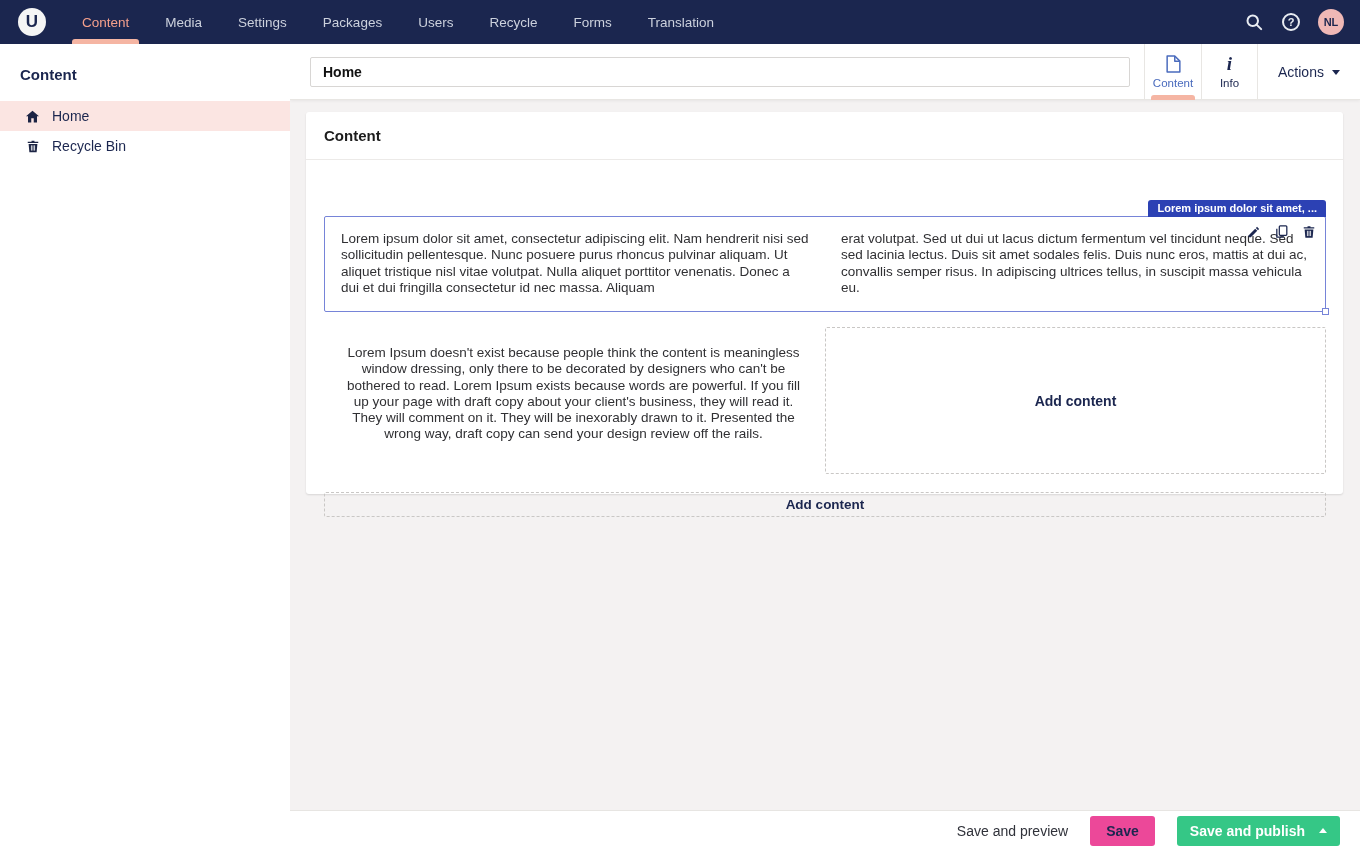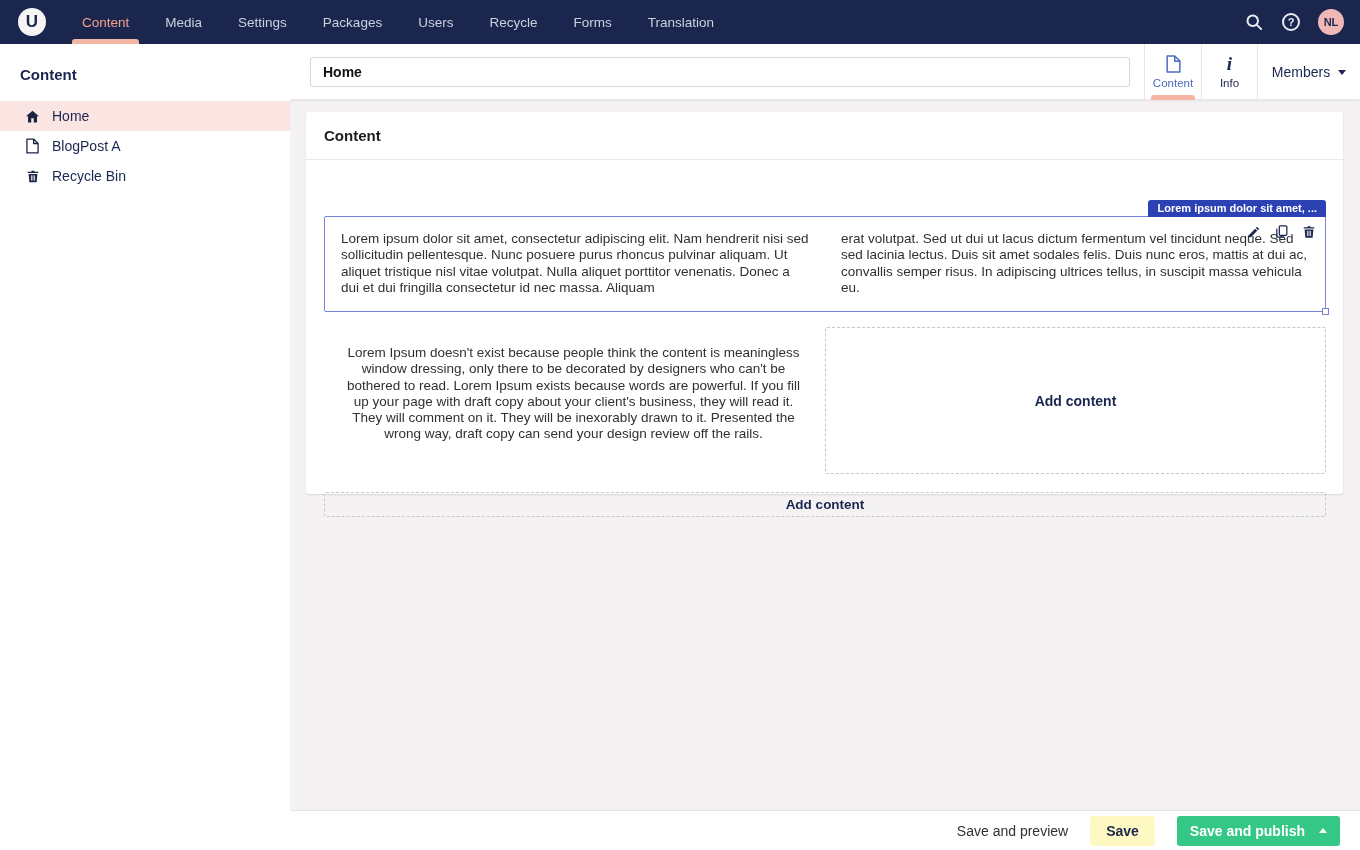--- a/index.html
+++ b/index.html
@@ -105,21 +105,21 @@
   .add-content-row { margin-top:18px; height:25px; border:1px dashed #c9c7c5;
     border-radius:2px; display:flex; align-items:center; justify-content:center;
     font-size:13.5px; font-weight:bold; color:#1b264f; cursor:pointer; }
 
   
   .footer { position:absolute; left:276px; right:0; bottom:0; height:40px;
     background:#fff; border-top:1px solid #e7e5e2; display:flex;
     align-items:center; justify-content:flex-end; gap:22px;
     padding-right:20px; z-index:10; }
   .link-btn { font-size:14px; color:#30323a; cursor:pointer; }
-  .save-btn { background:#fef9c3; color:#1b264f; font-weight:bold; font-size:14px;
+  .save-btn { background:#ec4899; color:#1b264f; font-weight:bold; font-size:14px;
     border:none; border-radius:3px; padding:7px 16px; cursor:pointer;
     font-family:"Liberation Sans",sans-serif; }
   .publish-btn { background:#35c786; color:#fff; font-weight:bold; font-size:14px;
     border:none; border-radius:3px; padding:7px 13px; cursor:pointer;
     display:flex; align-items:center; gap:14px;
     font-family:"Liberation Sans",sans-serif; }
 </style>
 </head>
 <body>
 
@@ -171,29 +171,20 @@
 
   <div class="tree-item selected">
     <span class="t-icon">
       <svg width="15" height="15" viewBox="0 0 24 24" fill="currentColor">
         <path d="M12 2.6 L1.6 11.6 H4.8 V21.4 H10 V14.6 H14 V21.4 H19.2 V11.6 H22.4 Z"></path>
       </svg>
     </span>
     <span>Home</span>
   </div>
 
-  <div class="tree-item">
-    <span class="t-icon">
-      <svg width="13" height="16" viewBox="0 0 14 17" fill="none" stroke="currentColor" stroke-width="1.4" stroke-linejoin="round">
-        <path d="M1 1 H8.2 L13 5.8 V16 H1 Z"></path>
-        <path d="M8.2 1 V5.8 H13"></path>
-      </svg>
-    </span>
-    <span>BlogPost A</span>
-  </div>
 
   <div class="tree-item">
     <span class="t-icon">
       <svg width="14" height="15" viewBox="0 0 24 24" fill="currentColor">
         <path d="M9.5 2 H14.5 V4 H21 V6 H3 V4 H9.5 Z"></path>
         <path d="M4.5 7.5 H19.5 L18.2 22 H5.8 Z"></path>
         <path d="M9.3 10 V19 M12 10 V19 M14.7 10 V19" stroke="#fff" stroke-width="1.4"></path>
       </svg>
     </span>
     <span>Recycle Bin</span>
@@ -214,21 +205,21 @@
       <span class="tab-label">Content</span>
       <span class="tab-underline"></span>
     </div>
 
     <div class="tab last">
       <span class="tab-icon info-i">i</span>
       <span class="tab-label">Info</span>
     </div>
 
     <div class="actions">
-      <span>Members</span>
+      <span>Actions</span>
       <span class="caret-down"></span>
     </div>
   </div>
 </div>
 
 <div class="main">
   <div class="card">
     <div class="card-header">Content</div>
 
     <div class="card-body">

